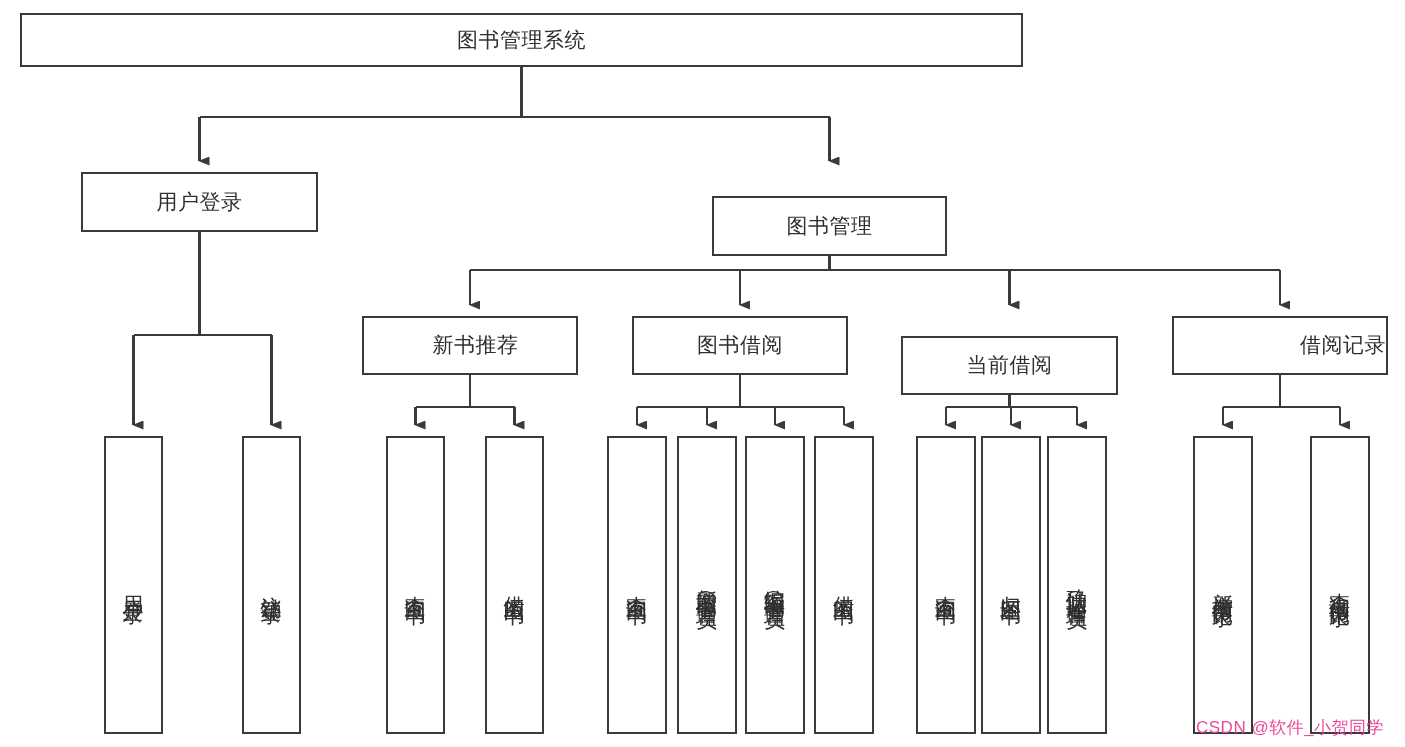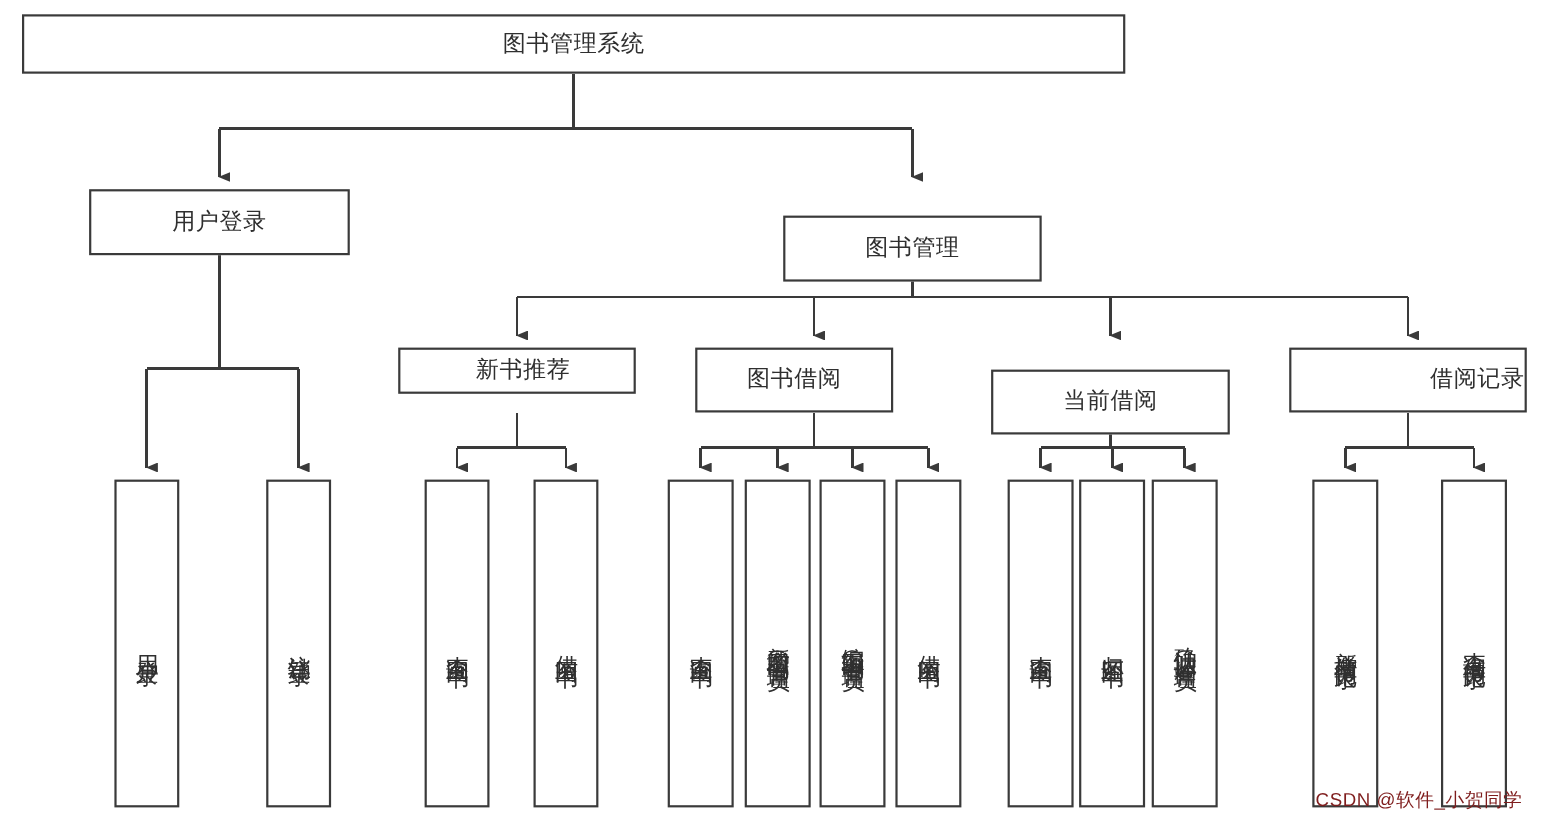--- a/index.html
+++ b/index.html
@@ -51,21 +51,21 @@
     text-orientation: upright;
     letter-spacing: 3px;
     line-height: 1;
     font-size: 21px;
   }
   .node.horizontal .node-label {
     writing-mode: horizontal-tb;
   }
   .watermark {
     position: absolute;
-    color: #7f1d1d;
+    color: #ec4899;
     font-size: 17px;
     white-space: nowrap;
     letter-spacing: 0.5px;
     pointer-events: none;
   }
 </style>
 </head>
 <body>
 
 <div id="diagram-root">
@@ -115,24 +115,24 @@
   <div id="node-layer">
       <div class="node horizontal" style="left: 20px; top: 13px; width: 1003px; height: 54px;">
         <span class="node-label">图书管理系统</span>
       </div>
       <div class="node horizontal" style="left: 81px; top: 172px; width: 237px; height: 60px;">
         <span class="node-label">用户登录</span>
       </div>
       <div class="node horizontal" style="left: 712px; top: 156px; width: 235px; height: 60px; margin-top: 40px;">
         <span class="node-label">图书管理</span>
       </div>
-      <div class="node horizontal" style="left: 362px; top: 316px; width: 216px; height: 42px; padding-left: 11px;">
+      <div class="node horizontal" style="left: 362px; top: 316px; width: 216px; height: 59px; padding-left: 11px;">
         <span class="node-label">新书推荐</span>
       </div>
-      <div class="node horizontal" style="left: 632px; top: 316px; width: 180px; height: 59px;">
+      <div class="node horizontal" style="left: 632px; top: 316px; width: 216px; height: 59px;">
         <span class="node-label">图书借阅</span>
       </div>
       <div class="node horizontal" style="left: 901px; top: 316px; width: 217px; height: 59px; margin-top: 20px;">
         <span class="node-label">当前借阅</span>
       </div>
       <div class="node horizontal" style="left: 1172px; top: 316px; width: 216px; height: 59px; justify-content: flex-end;">
         <span class="node-label">借阅记录</span>
       </div>
       <div class="node vertical" style="left: 104px; top: 436px; width: 59px; height: 298px;">
         <span class="node-label">用户登录</span>

